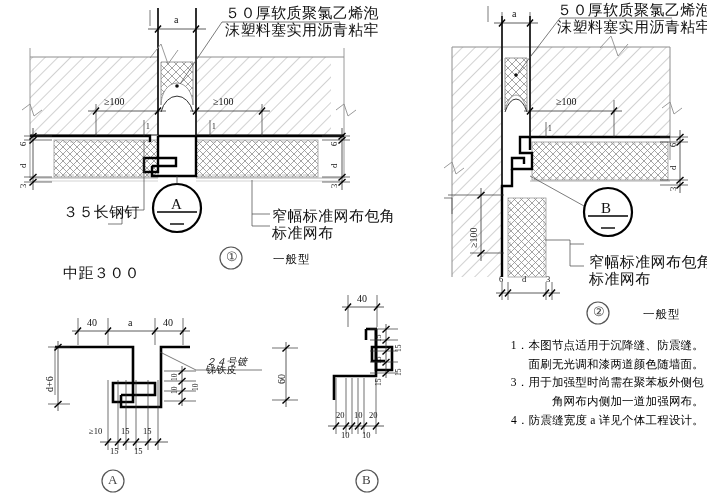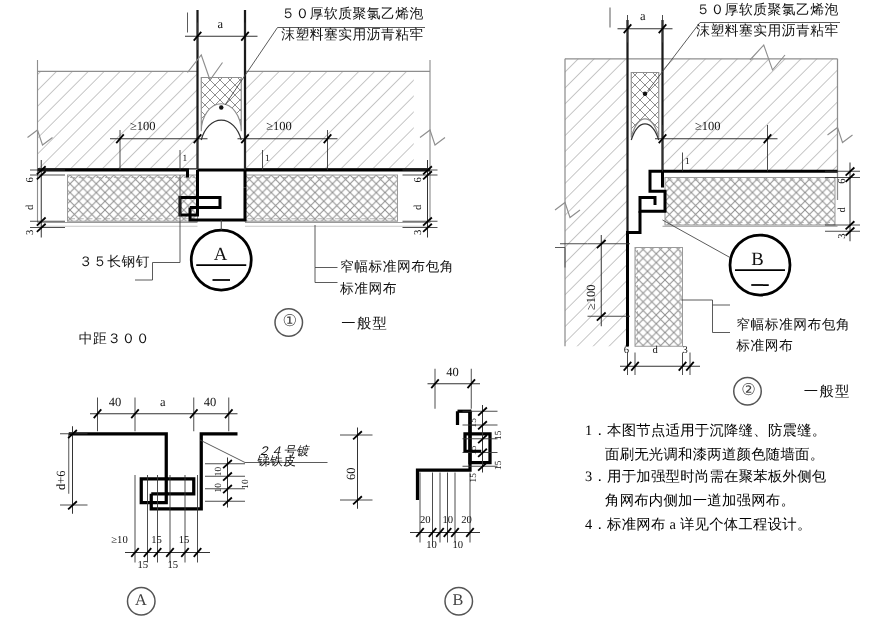--- a/index.html
+++ b/index.html
@@ -19,32 +19,33 @@
   svg.dwg{position:absolute;left:0;top:0;width:707px;height:500px;}
 
   
   .lbl{
     position:absolute;
     font-family:"Liberation Serif","DejaVu Serif",serif;
     color:#111;
     white-space:nowrap;
     line-height:1.28;
   }
-  .cn{font-size:11px;letter-spacing:0.4px;}
+  .cn{font-size:15px;letter-spacing:0.4px;}
   .cn-sm{font-size:10px;letter-spacing:0.3px;}
   .num{font-family:"Liberation Serif","DejaVu Serif",serif;font-size:10px;}
   .num-sm{font-size:8.5px;}
   .num-xs{font-size:7.5px;}
   .bubble-txt{font-size:15px;font-family:"Liberation Serif",serif;}
   .rot90{transform:rotate(-90deg);transform-origin:left top;}
   .notes{
     position:absolute;
     font-size:11.5px;
     line-height:1.62;
     letter-spacing:0.2px;
+    text-align:right;
   }
   .notes .ln{display:block;white-space:nowrap;}
   .notes .ind{padding-left:16px;}
   .capnum{font-size:13px;}
   .caplbl{font-size:11.5px;letter-spacing:1px;margin-left:14px;}
 </style>
 </head>
 <body>
 
 <div id="sheet">
@@ -461,17 +462,17 @@
       <span class="ln"><span>1．</span><span>本图节点适用于沉降缝、防震缝。</span></span>
     </div>
     <div>
       <span class="ln ind">面刷无光调和漆两道颜色随墙面。</span>
     </div>
     <div>
       <span class="ln"><span>3．</span><span>用于加强型时尚需在聚苯板外侧包</span></span>
       <span class="ln ind">角网布内侧加一道加强网布。</span>
     </div>
     <div>
-      <span class="ln"><span>4．</span><span>标准网布 a 详见个体工程设计。</span></span>
+      <span class="ln"><span>4．</span><span>防震缝宽度 a 详见个体工程设计。</span></span>
     </div>
   </div>
 
 </div>
 
 </body></html>

